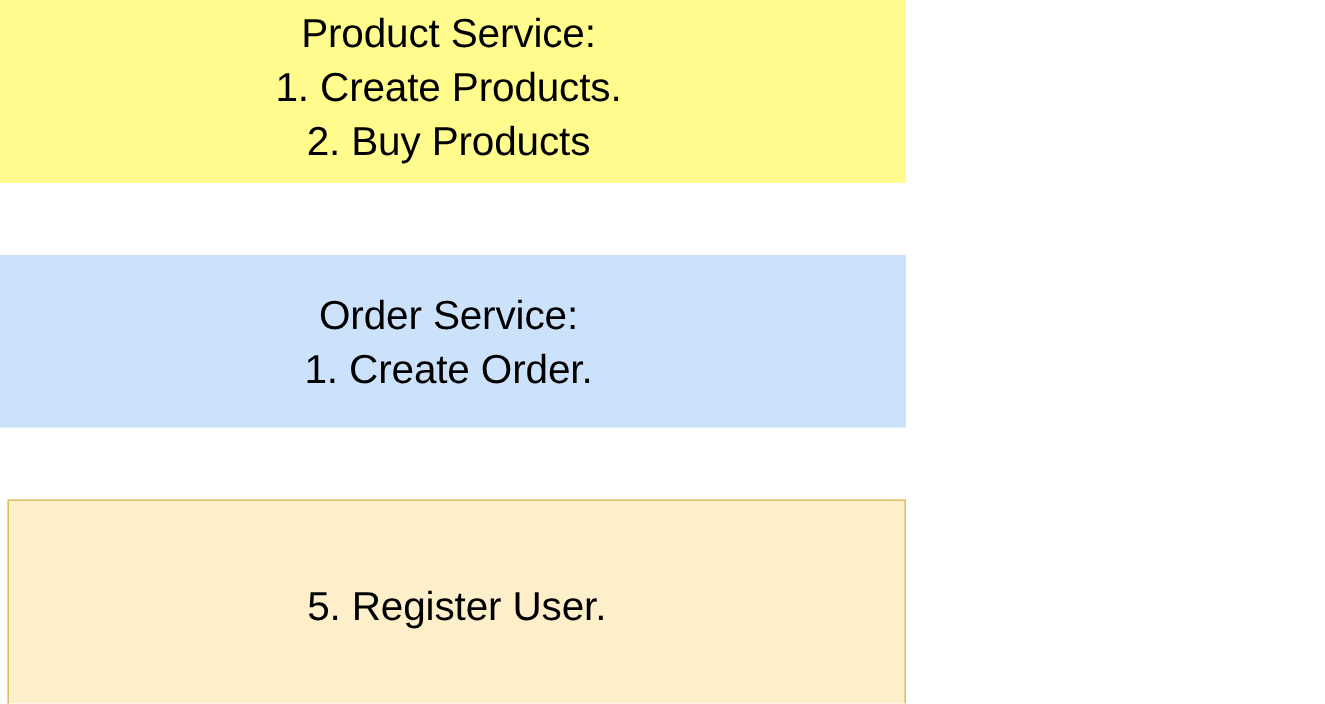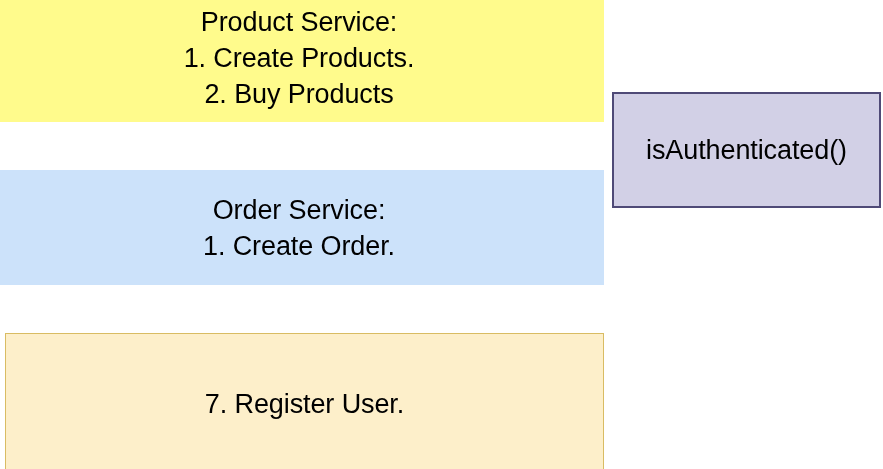--- a/index.html
+++ b/index.html
@@ -97,20 +97,17 @@
     <span class="line">1. Create Products.</span>
     <span class="line">2. Buy Products</span>
   </div>
 
   <div class="node" id="node-order-service">
     <span class="line">Order Service:</span>
     <span class="line">1. Create Order.</span>
   </div>
 
   <div class="node" id="node-auth-service">
-    <span class="line">7. Register User.</span>
+    <span class="line">5. Register User.</span>
   </div>
 
-  <div class="node" id="node-is-authenticated">
-    <span class="line">isAuthenticated()</span>
-  </div>
 
 </div>
 
 </body></html>

